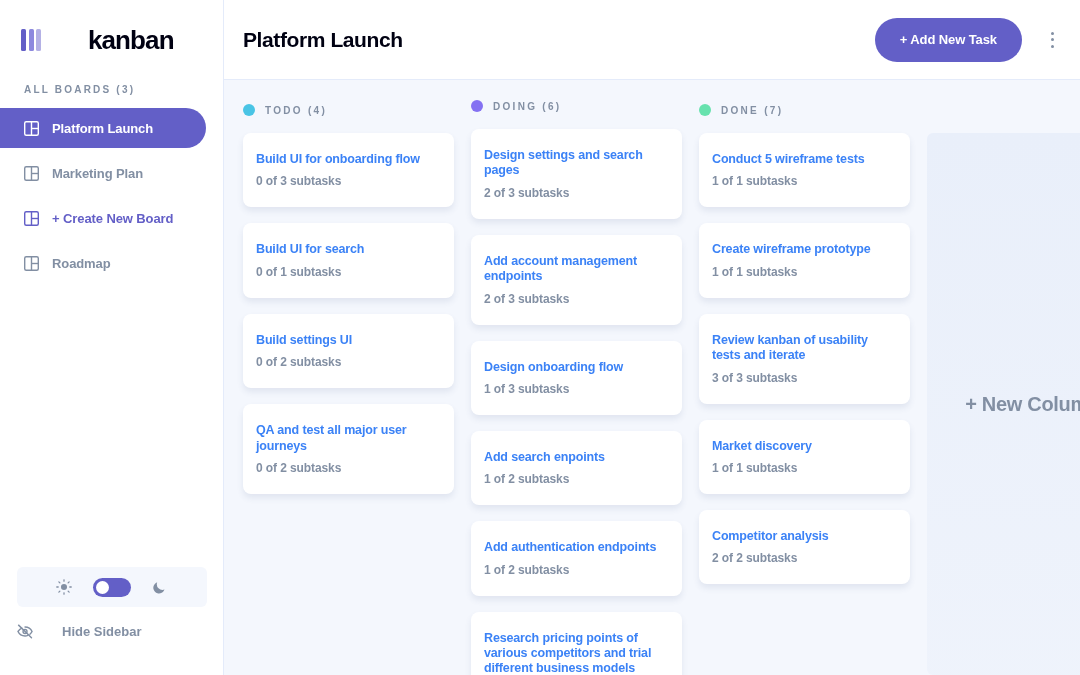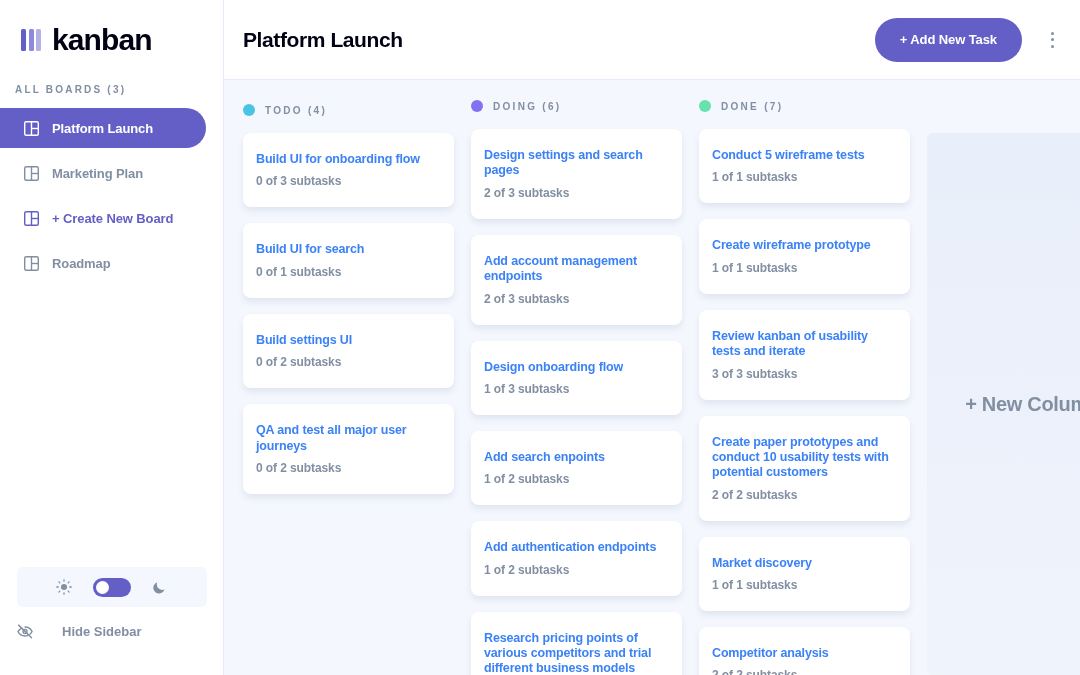--- a/index.html
+++ b/index.html
@@ -38,32 +38,33 @@
     align-items: center;
     padding-left: 21px;
     gap: 11px;
   }
   .logo-bars { display: flex; align-items: flex-end; gap: 2.5px; height: 22px; }
   .logo-bars i { display: block; width: 5px; height: 22px; border-radius: 1.5px; }
   .logo-bars i.b1 { background: #635FC7; }
   .logo-bars i.b2 { background: #8D89DE; }
   .logo-bars i.b3 { background: #B4B1E5; }
   .logo-text {
-    font-size: 30px;
+    font-size: 26px;
     font-weight: 700;
     letter-spacing: -0.9px;
     color: #000112;
+    margin-left: 36px;
   }
 
   .all-boards-label {
     font-size: 10px;
     font-weight: 700;
     letter-spacing: 2.2px;
     color: #828FA3;
-    padding-left: 15px;
+    padding-left: 24px;
     margin-top: 4px;
     margin-bottom: 13px;
   }
 
   .board-list { display: flex; flex-direction: column; }
 
   .board-item {
     height: 40px;
     display: flex;
     align-items: center;
@@ -425,24 +426,20 @@
           </div>
           <div class="task-card">
             <div class="task-title">Create wireframe prototype</div>
             <div class="task-sub">1 of 1 subtasks</div>
           </div>
           <div class="task-card">
             <div class="task-title">Review kanban of usability tests and iterate</div>
             <div class="task-sub">3 of 3 subtasks</div>
           </div>
           <div class="task-card">
-            <div class="task-title">Create paper prototypes and conduct 10 usability tests with potential customers</div>
-            <div class="task-sub">2 of 2 subtasks</div>
-          </div>
-          <div class="task-card">
             <div class="task-title">Market discovery</div>
             <div class="task-sub">1 of 1 subtasks</div>
           </div>
           <div class="task-card">
             <div class="task-title">Competitor analysis</div>
             <div class="task-sub">2 of 2 subtasks</div>
           </div>
 
         </div>
       </div>

